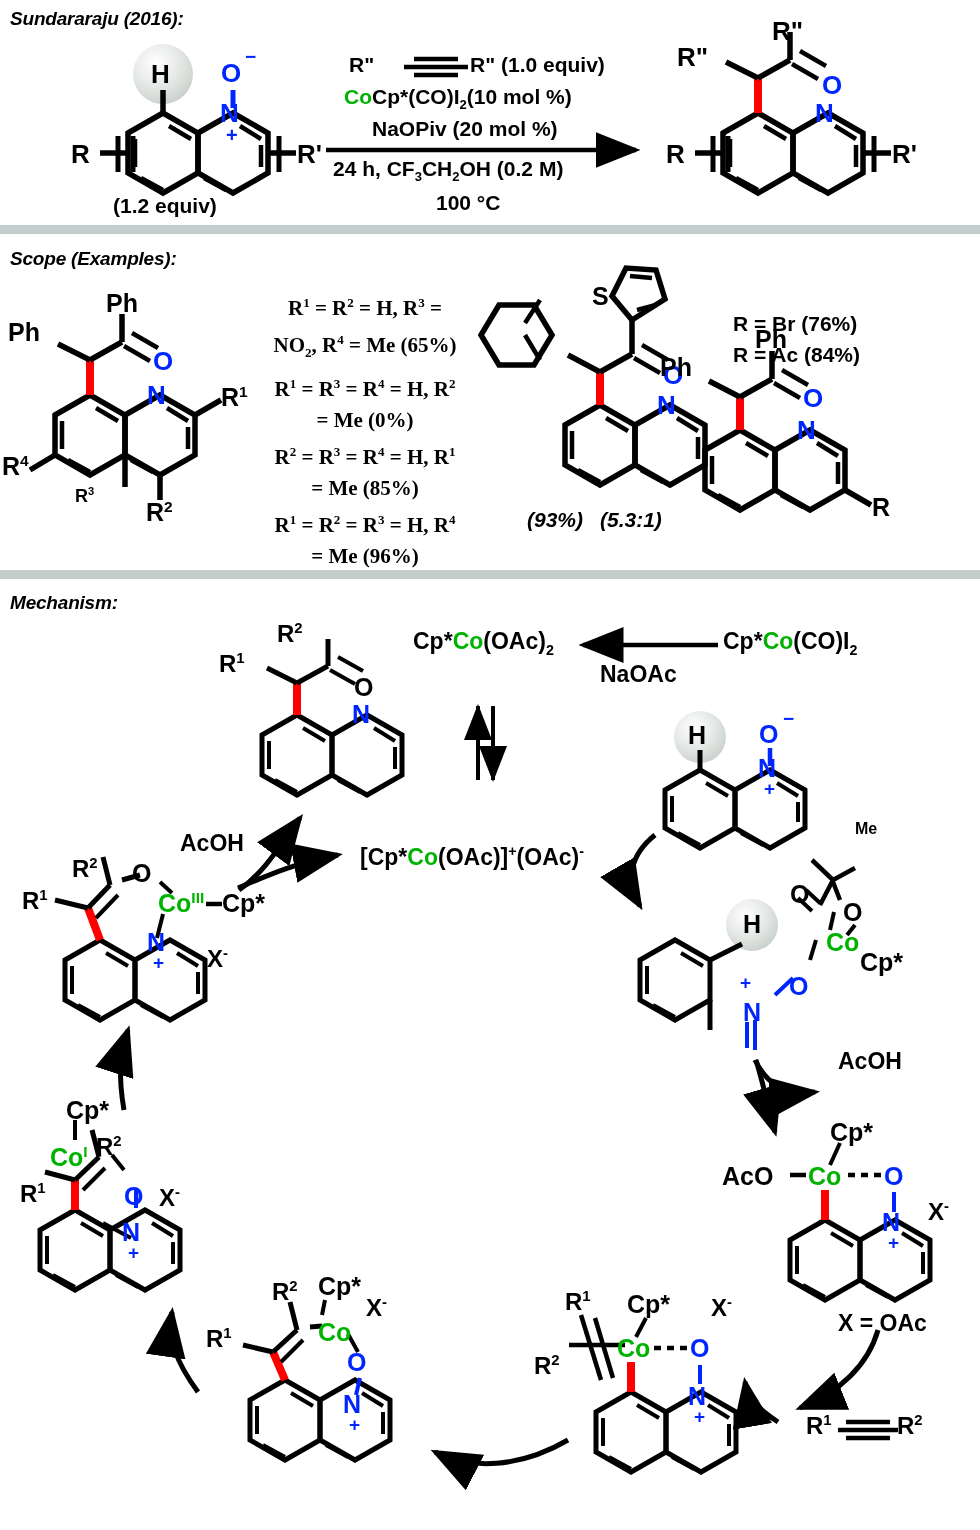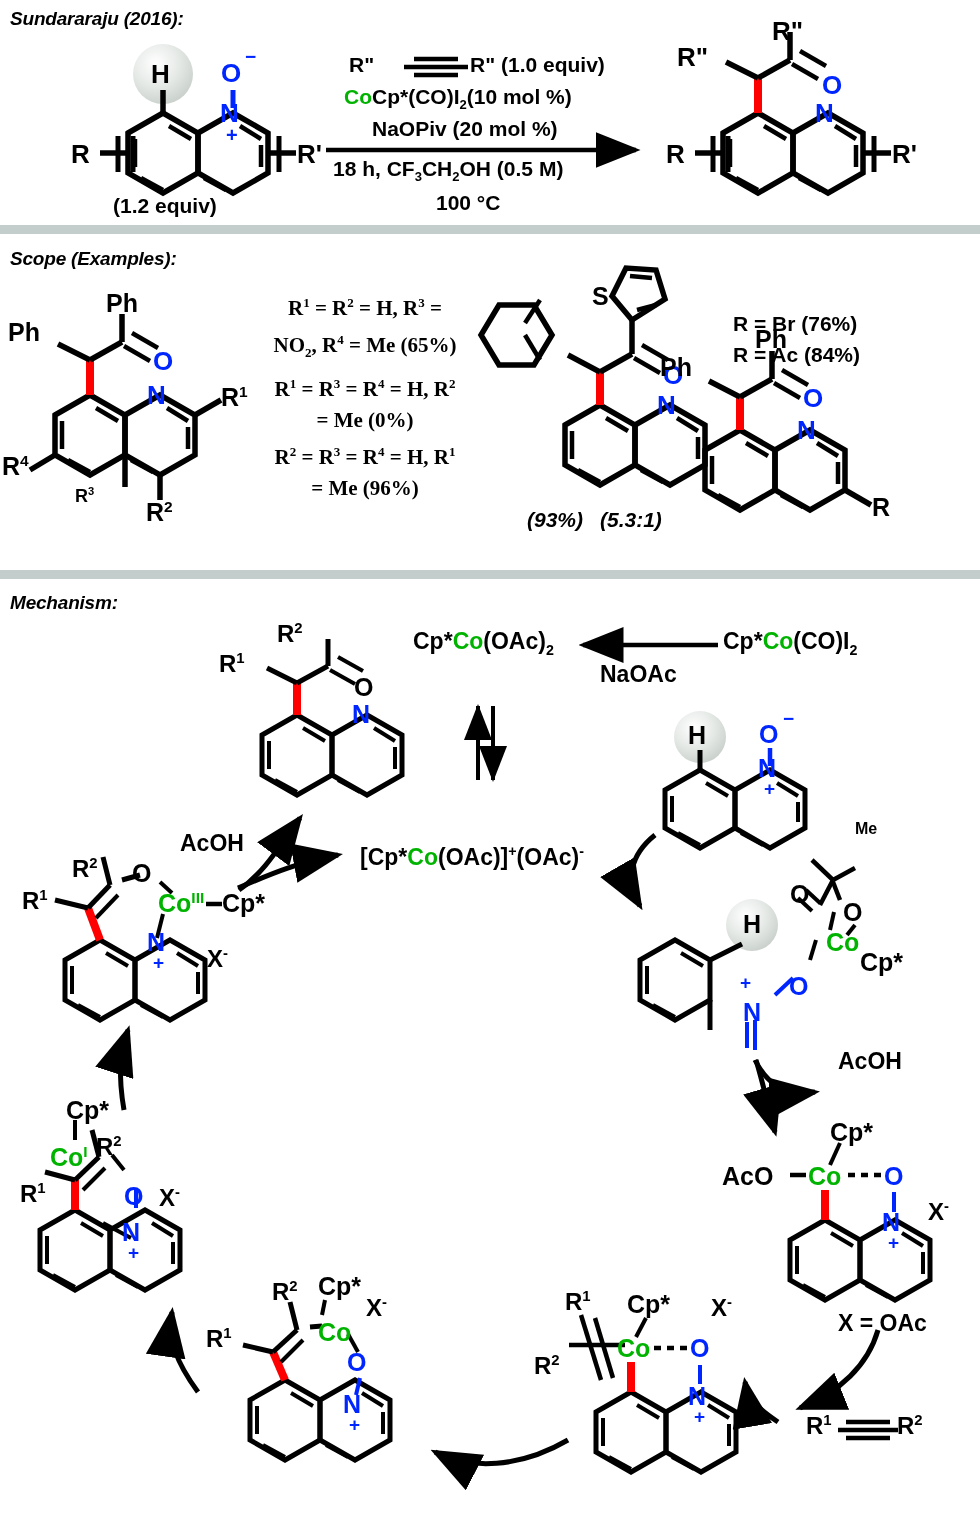--- a/index.html
+++ b/index.html
@@ -128,21 +128,21 @@
   <div class="txt cond" style="left:349px;top:53px;">R"</div>
   <div class="txt cond" style="left:470px;top:53px;">
     <span>R"</span>
     <span>(1.0 equiv)</span>
   </div>
   <div class="txt cond" style="left:344px;top:85px;">
     <span class="co">Co</span><span>Cp*(CO)I</span><sub>2</sub><span>(10 mol %)</span>
   </div>
   <div class="txt cond" style="left:372px;top:117px;">NaOPiv (20 mol %)</div>
   <div class="txt cond" style="left:333px;top:157px;">
-    <span>18 h, CF</span><sub>3</sub><span>CH</span><sub>2</sub><span>OH (0.5 M)</span>
+    <span>24 h, CF</span><sub>3</sub><span>CH</span><sub>2</sub><span>OH (0.2 M)</span>
   </div>
   <div class="txt cond" style="left:436px;top:191px;">100 °C</div>
 
   <div class="txt lbl" style="left:772px;top:16px;font-size:26px;">R"</div>
   <div class="txt lbl" style="left:677px;top:42px;font-size:26px;">R"</div>
   <div class="txt lbl blue" style="left:822px;top:70px;font-size:26px;">O</div>
   <div class="txt lbl blue" style="left:815px;top:98px;font-size:26px;">N</div>
   <div class="txt lbl" style="left:666px;top:139px;font-size:26px;">R</div>
   <div class="txt lbl" style="left:892px;top:139px;font-size:26px;">R'</div>
 
@@ -232,20 +232,22 @@
   <div class="txt lbl" style="left:146px;top:498px;font-size:25px;"><span>R</span><sup>2</sup></div>
   <div class="txt lbl" style="left:75px;top:485px;font-size:18px;"><span>R</span><sup>3</sup></div>
   <div class="txt lbl" style="left:2px;top:452px;font-size:25px;"><span>R</span><sup>4</sup></div>
 
   <div style="position:absolute;left:235px;top:287px;width:260px;text-align:center;font-weight:bold;font-size:21px;line-height:31px;font-family:Liberation Serif, serif;">
     <div>R<sup>1</sup> = R<sup>2</sup> = H, R<sup>3</sup> =</div>
     <div>NO<sub>2</sub>, R<sup>4</sup> = Me (65%)</div>
     <div>R<sup>1</sup> = R<sup>3</sup> = R<sup>4</sup> = H, R<sup>2</sup></div>
     <div>= Me (0%)</div>
     <div>R<sup>2</sup> = R<sup>3</sup> = R<sup>4</sup> = H, R<sup>1</sup></div>
+    <div>= Me (85%)</div>
+    <div>R<sup>1</sup> = R<sup>2</sup> = R<sup>3</sup> = H, R<sup>4</sup></div>
     <div>= Me (96%)</div>
   </div>
 
   <div class="txt lbl" style="left:592px;top:282px;font-size:25px;">S</div>
   <div class="txt lbl blue" style="left:663px;top:360px;font-size:26px;">O</div>
   <div class="txt lbl blue" style="left:657px;top:390px;font-size:26px;">N</div>
   <div class="txt scope-line" style="left:527px;top:508px;">(93%)</div>
   <div class="txt scope-line" style="left:600px;top:508px;">(5.3:1)</div>
 
   <div class="txt lbl" style="left:755px;top:325px;font-size:25px;">Ph</div>

